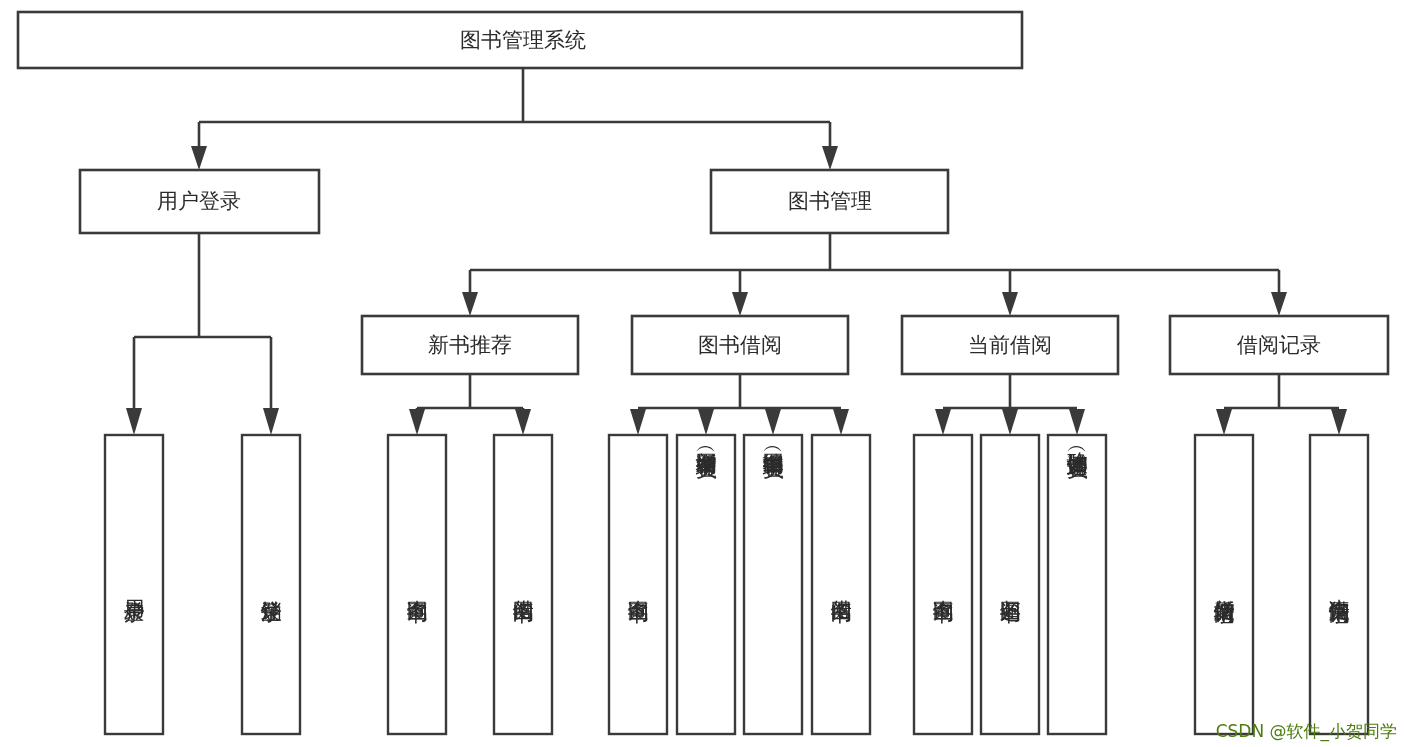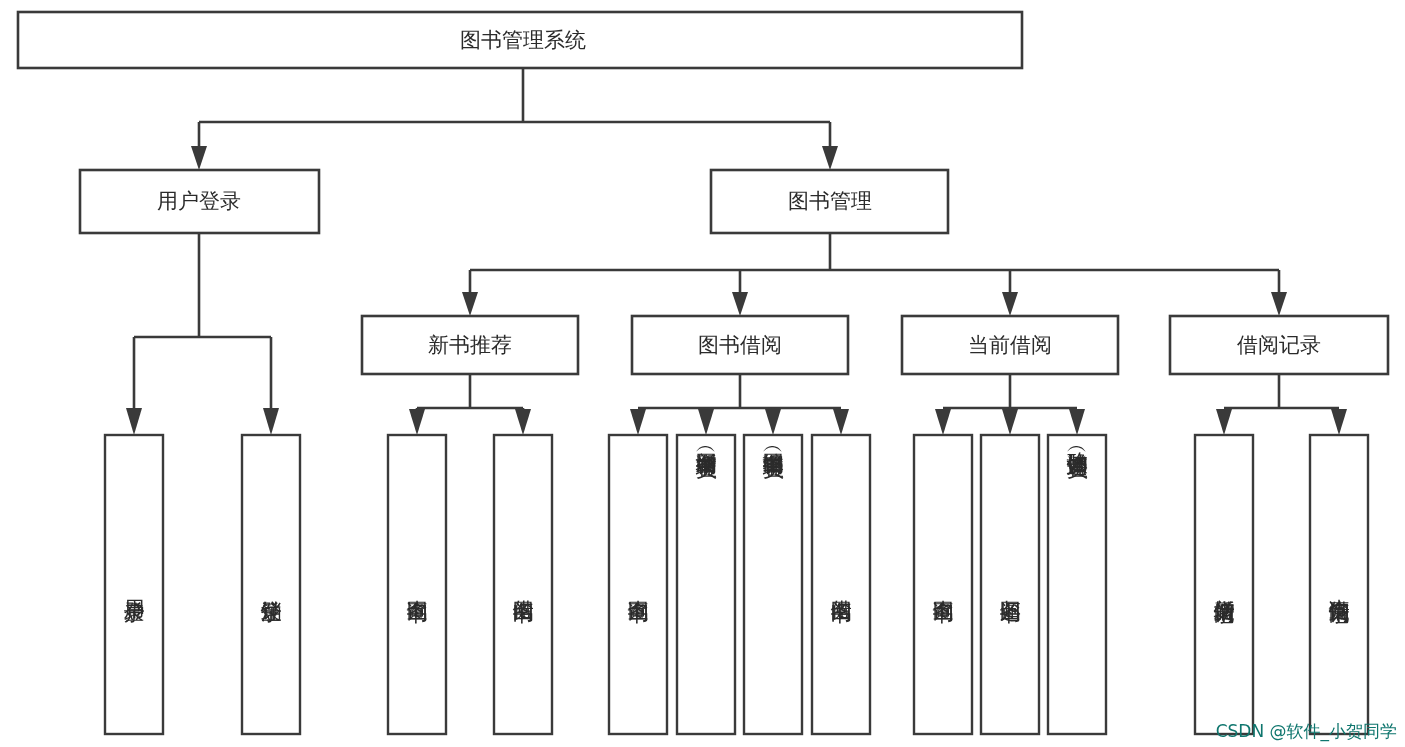--- a/index.html
+++ b/index.html
@@ -70,21 +70,21 @@
     text-orientation: upright;
     white-space: nowrap;
     letter-spacing: 1px;
   }
   .watermark {
     position: absolute;
     right: 8px;
     bottom: 4px;
     font-family: "DejaVu Sans", "Liberation Sans", sans-serif;
     font-size: 17px;
-    color: #0f766e;
+    color: #4d7c0f;
     white-space: nowrap;
     user-select: none;
   }
 </style>
 </head>
 <body>
 
 <div id="diagram-root">
 
   <svg id="flow" viewBox="0 0 1405 747">

